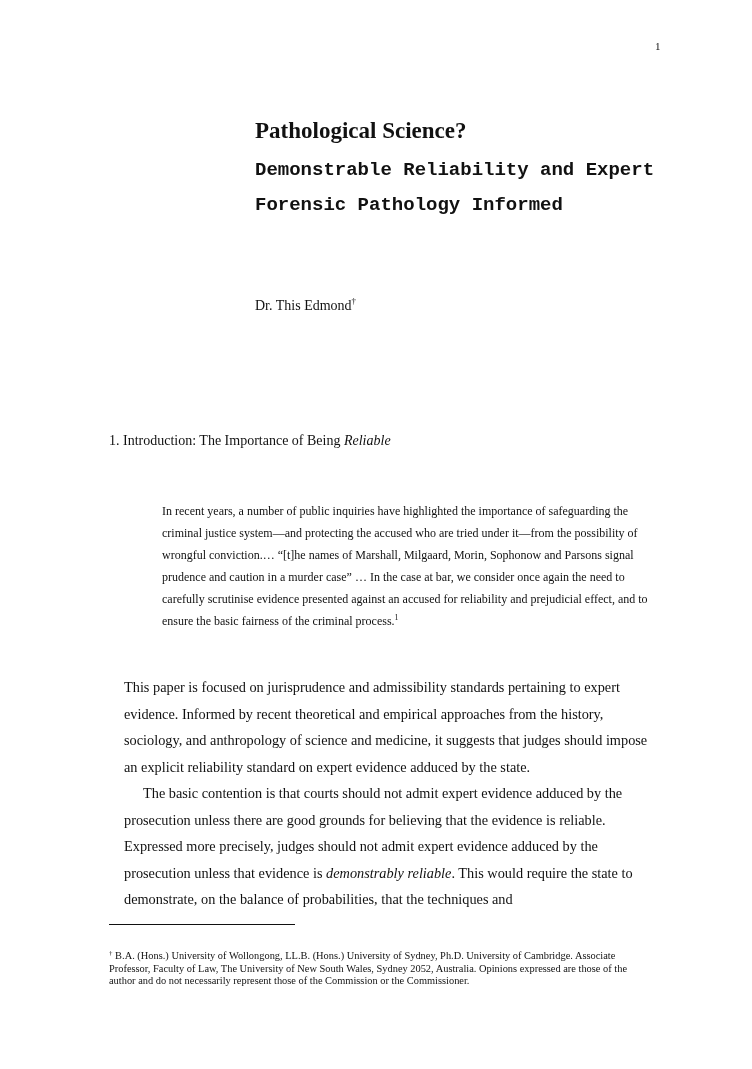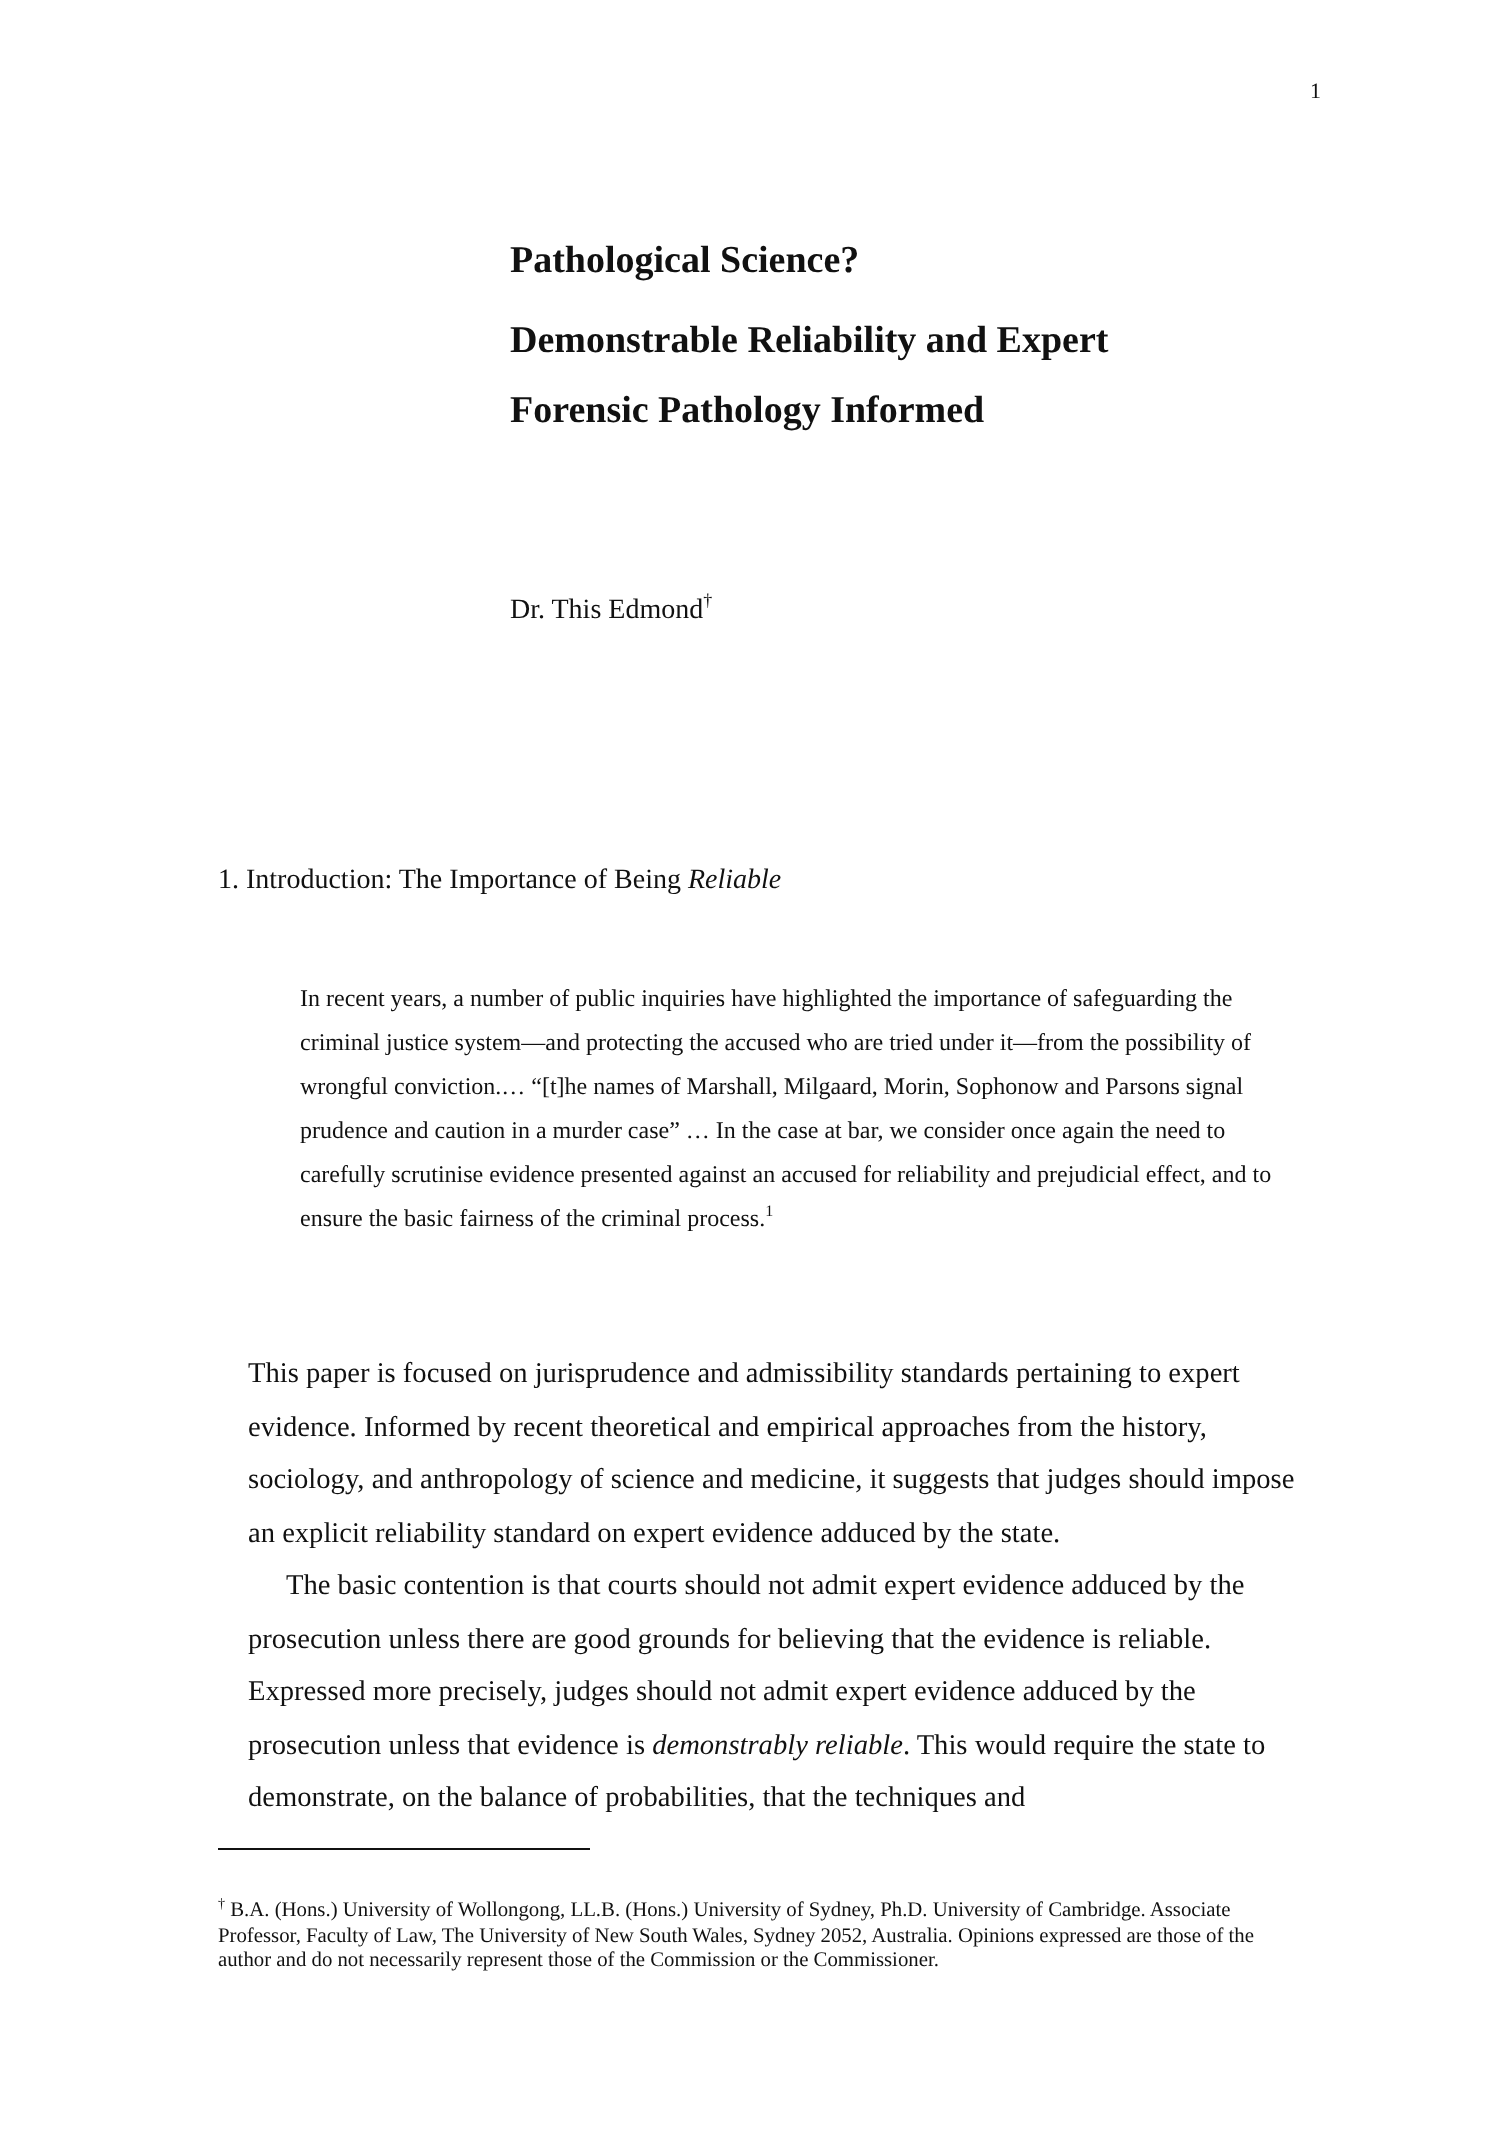--- a/index.html
+++ b/index.html
@@ -20,30 +20,31 @@
       left: 655px;
       top: 40px;
       font-size: 11px;
     }
     .title-block {
       position: absolute;
       left: 255px;
       top: 116px;
     }
     .title-main {
-      font-size: 19px;
+      font-size: 23px;
       font-weight: bold;
       margin: 0;
       line-height: 30px;
     }
     .title-sub {
       font-size: 19px;
       font-weight: bold;
       margin: 0;
       line-height: 35px;
+      font-family: Liberation Mono, monospace;
     }
     .title-sub.first { margin-top: 7px; }
     .author {
       position: absolute;
       left: 255px;
       top: 298px;
       font-size: 14px;
     }
     .author sup { font-size: 9px; vertical-align: 6px; line-height: 0; }
     .section-heading {
@@ -55,21 +56,21 @@
       margin: 0;
     }
     .section-heading em { font-style: italic; }
     .blockquote {
       position: absolute;
       left: 146px;
       top: 484px;
       width: 500px;
       font-size: 12px;
       line-height: 22px;
-      margin: 4px;
+      margin: 16px;
     }
     .blockquote sup { font-size: 8px; vertical-align: 5px; line-height: 0; }
     .body-text {
       position: absolute;
       left: 124px;
       top: 674px;
       width: 540px;
       font-size: 14.3px;
       line-height: 26.5px;
     }

